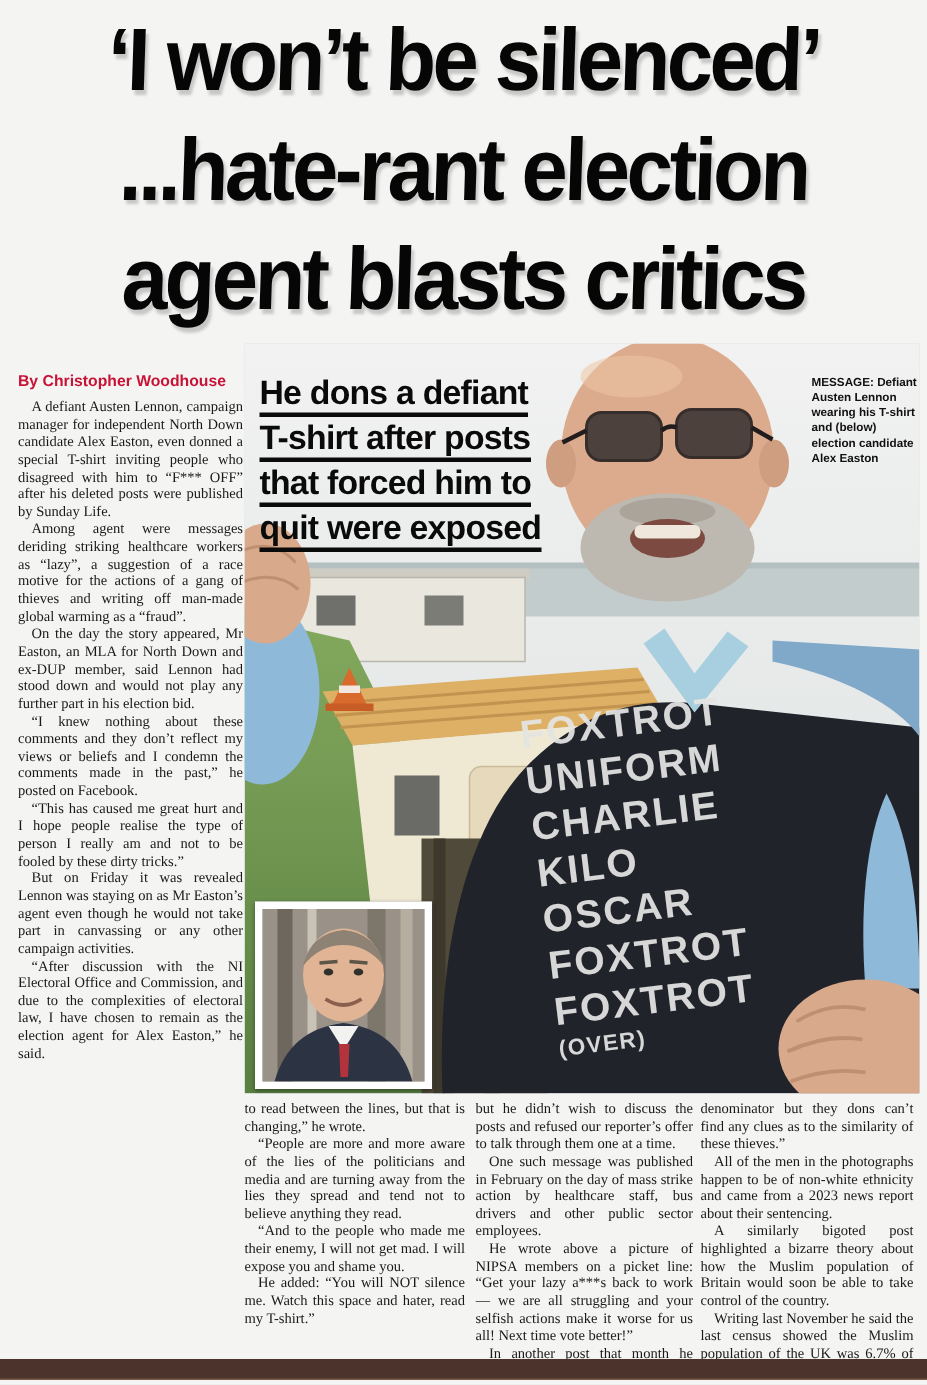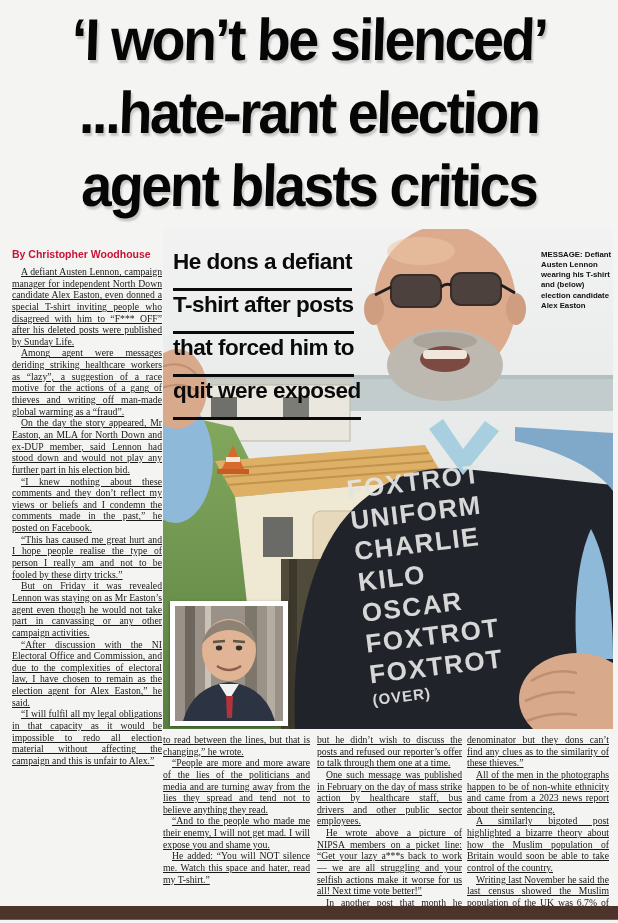--- a/index.html
+++ b/index.html
@@ -8,29 +8,29 @@
   
   .headline{position:absolute;top:4px;left:0;width:618px;text-align:center;color:#060606;}
   .headline .hl{font-weight:bold;font-size:59px;line-height:73px;letter-spacing:-2.5px;white-space:nowrap;
         transform:scaleX(.94) skewX(-2deg);text-shadow:2px 3px 2px rgba(40,40,40,.22);}
   
   .col1{position:absolute;left:12px;top:248px;width:150px;height:658px;overflow:hidden;}
   .byline{color:#c81236;font-weight:bold;font-size:10.5px;margin:0 0 6px 0;}
   .lead{font-weight:bold;font-size:10.6px;line-height:1.22;color:#0c0c0c;margin:0 0 5px 0;
         font-family:"Liberation Sans",sans-serif;}
   .bp{font-family:"Liberation Serif",serif;font-size:9.7px;line-height:1.2;color:#191919;
-      text-align:justify;margin:0;text-decoration:underline;}
+      text-align:justify;margin:0;}
   .ind{text-indent:9px;}
   
   .photo{position:absolute;left:163px;top:229px;width:450px;height:500px;overflow:hidden;background:#dfe3e3;}
   .photo svg{position:absolute;left:0;top:0;}
   .subhead{position:absolute;left:10px;top:22px;color:#0a0a0a;}
   .subhead .sl{display:block;margin-bottom:3px;}
   .subhead .sl span{display:inline-block;font-weight:bold;font-size:22.5px;letter-spacing:-.5px;
-        line-height:22px;border-bottom:3px solid #0a0a0a;padding-bottom:15px;}
+        line-height:22px;border-bottom:3px solid #0a0a0a;padding-bottom:2px;}
   .caption{position:absolute;left:378px;top:21px;width:72px;font-weight:bold;font-size:7.8px;
         line-height:1.3;color:#101010;}
   .tshirt{position:absolute;left:182px;top:246px;transform:rotate(-7deg);transform-origin:top left;}
   .tshirt .tl{font-weight:bold;font-size:26px;line-height:31px;letter-spacing:1.5px;color:#e4e5e3;
         font-family:"Liberation Sans",sans-serif;opacity:.93;}
   .tshirt .tl.small{font-size:15px;line-height:20px;letter-spacing:1px;}
   .inset{position:absolute;left:7px;top:372px;width:108px;height:115px;border:5px solid #ffffff;
         box-shadow:0 1px 3px rgba(0,0,0,.4);background:#938b80;}
   
   .bcol{position:absolute;top:734px;height:172px;overflow:hidden;}
@@ -162,21 +162,20 @@
 
   <div class="col1">
     <p class="byline">By Christopher Woodhouse</p>
     <p class="bp ind">A defiant Austen Lennon, campaign manager for independent North Down candidate Alex Easton, even donned a special T-shirt inviting people who disagreed with him to “F*** OFF” after his deleted posts were published by Sunday Life.</p>
     <p class="bp ind">Among agent were messages deriding striking healthcare workers as “lazy”, a suggestion of a race motive for the actions of a gang of thieves and writing off man-made global warming as a “fraud”.</p>
     <p class="bp ind">On the day the story appeared, Mr Easton, an MLA for North Down and ex-DUP member, said Lennon had stood down and would not play any further part in his election bid.</p>
     <p class="bp ind">“I knew nothing about these comments and they don’t reflect my views or beliefs and I condemn the comments made in the past,” he posted on Facebook.</p>
     <p class="bp ind">“This has caused me great hurt and I hope people realise the type of person I really am and not to be fooled by these dirty tricks.”</p>
     <p class="bp ind">But on Friday it was revealed Lennon was staying on as Mr Easton’s agent even though he would not take part in canvassing or any other campaign activities.</p>
     <p class="bp ind">“After discussion with the NI Electoral Office and Commission, and due to the complexities of electoral law, I have chosen to remain as the election agent for Alex Easton,” he said.</p>
-    <p class="bp ind">“I will fulfil all my legal obligations in that capacity as it would be impossible to redo all election material without affecting the campaign and this is unfair to Alex.”</p>
 
   </div>
 
   <div class="bcol col2">
     <p class="bp">to read between the lines, but that is changing,” he wrote.</p>
     <p class="bp ind">“People are more and more aware of the lies of the politicians and media and are turning away from the lies they spread and tend not to believe anything they read.</p>
     <p class="bp ind">“And to the people who made me their enemy, I will not get mad. I will expose you and shame you.</p>
     <p class="bp ind">He added: “You will NOT silence me. Watch this space and hater, read my T-shirt.”</p>
 
   </div>

